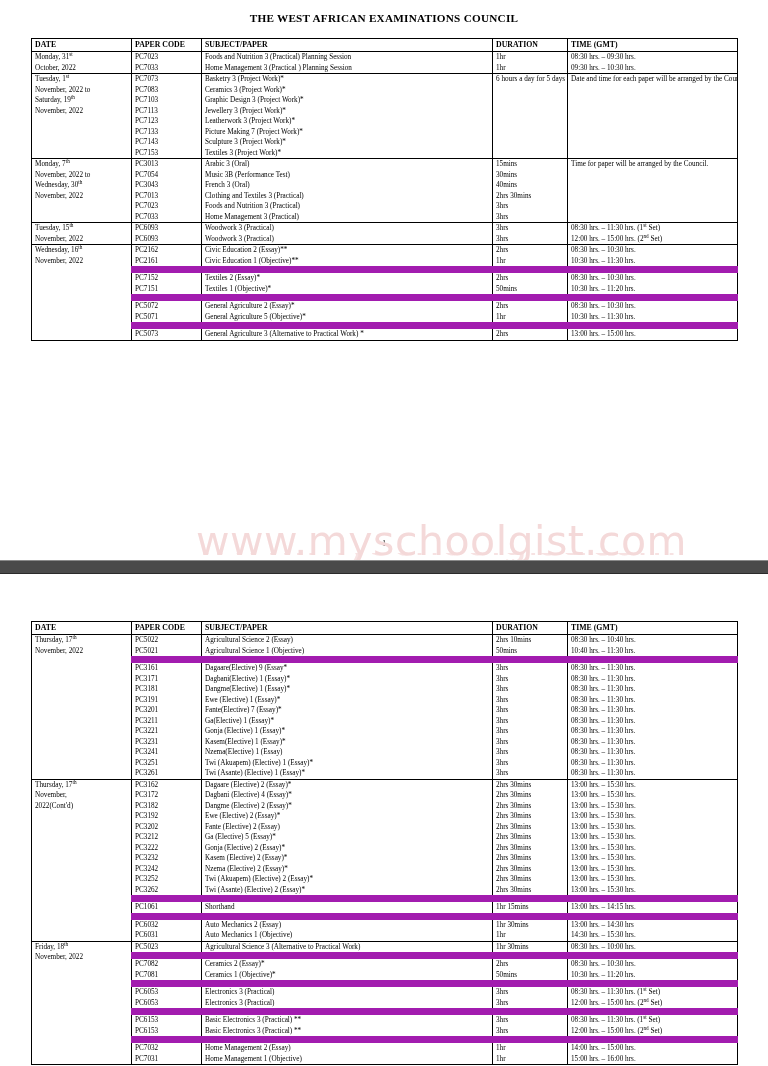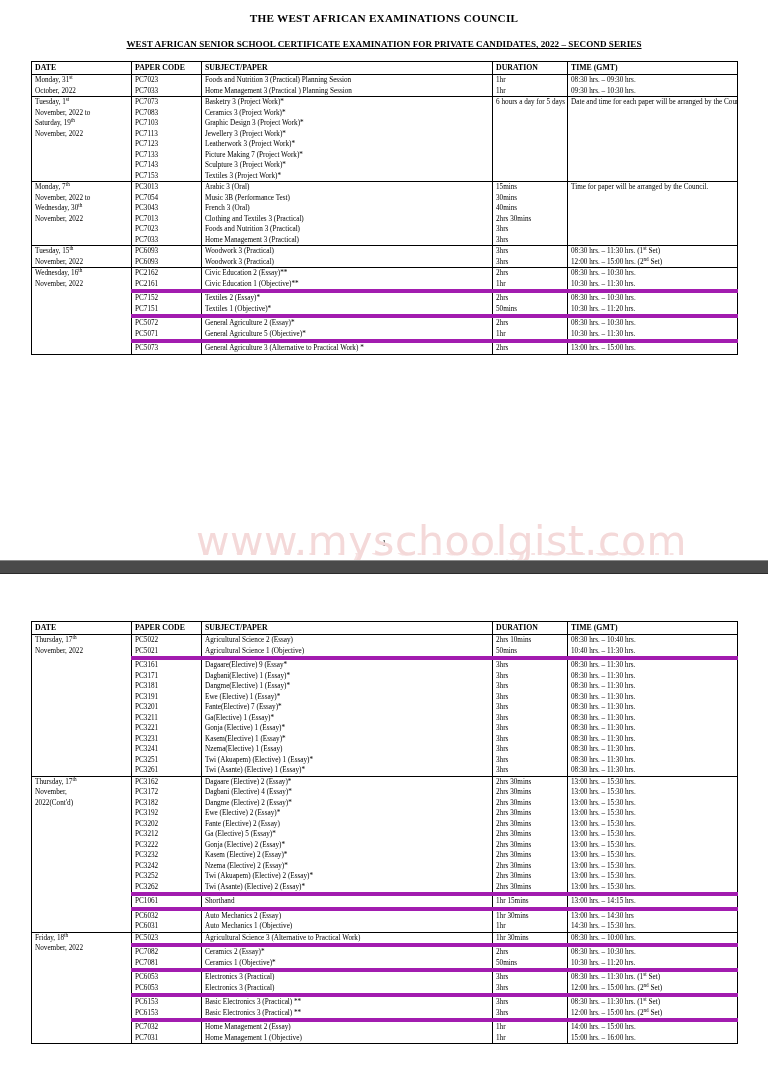--- a/index.html
+++ b/index.html
@@ -77,21 +77,21 @@
   }
   table.tt thead th {
     font-weight: bold;
     font-size: 7.8px;
     line-height: 12px;
     height: 12px;
     border-bottom: 1px solid #000;
     border-top: 1px solid #000;
   }
   td.grp-top, th.grp-top { border-top: 1px solid #000; }
-  td.thin-top { border-top: 4px solid #a21caf; }
+  td.thin-top { border-top: 7px solid #a21caf; }
   td.date-cell { vertical-align: top; padding-top: 0; }
   table.tt tr.last td { border-bottom: 1px solid #000; }
 
   sup { font-size: 5.2px; vertical-align: super; line-height: 0; }
 
   
   .watermark {
     position: absolute;
     left: 196px;
     top: 517px;
@@ -138,21 +138,20 @@
   .page-two-inner { position: relative; padding-top: 68px; overflow: hidden; }
 </style>
 </head>
 <body>
 
 <div class="page page-one">
 
   <div class="doc-title">THE WEST AFRICAN EXAMINATIONS COUNCIL</div>
 
   <div class="sub-head">
-    <span class="line">WEST AFRICAN SENIOR SCHOOL CERTIFICATE EXAMINATION FOR PRIVATE CANDIDATES, 2022 – SECOND SERIES</span>
   </div>
 
   <div class="tt-wrap">
     <table class="tt">
       <colgroup>
         <col class="c-date">
           <col class="c-code">
           <col class="c-subj">
           <col class="c-dur">
           <col class="c-time">

